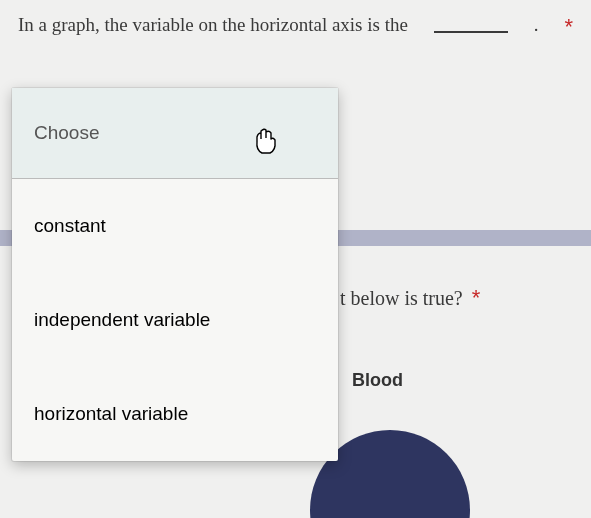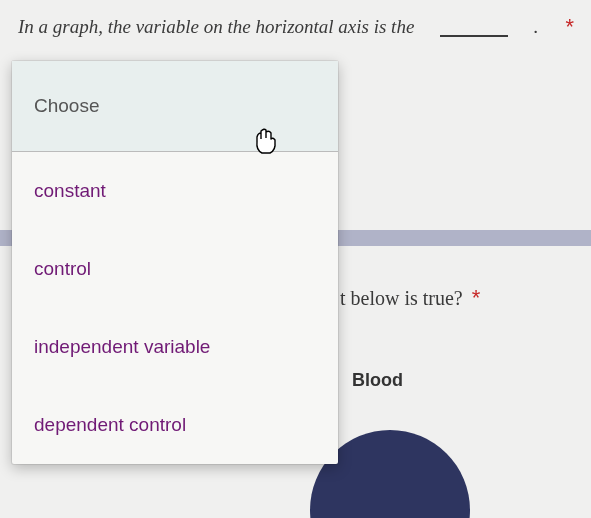--- a/index.html
+++ b/index.html
@@ -11,26 +11,25 @@
       width: 591px;
       height: 518px;
       font-family: "Comic Sans MS", "Segoe Script", cursive;
       background: #f0f0ef;
       overflow: hidden;
       position: relative;
     }
     .question-row {
       padding: 14px 18px 20px 18px;
       display: flex;
-      align-items: center;
+      align-items: flex-start;
       gap: 22px;
       font-size: 19px;
       color: #3a3a3a;
       white-space: nowrap;
-      font-style: italic;
     }
     .blank {
       display: inline-block;
       width: 100px;
       border-bottom: 2px solid #3a3a3a;
       height: 1em;
       vertical-align: baseline;
       margin: 0 4px;
     }
     .after-blank {
@@ -38,21 +37,21 @@
     }
     .required {
       color: #c62828;
       font-family: Arial, sans-serif;
       font-size: 22px;
       margin-left: 4px;
     }
     .dropdown {
       position: absolute;
       left: 12px;
-      top: 61px;
+      top: 88px;
       width: 326px;
       background: #f7f7f5;
       box-shadow: 0 4px 14px rgba(0,0,0,0.25), 0 0 0 1px rgba(0,0,0,0.08);
       border-radius: 2px;
       z-index: 10;
     }
     .dropdown-selected {
       padding: 34px 22px;
       background: #e8efee;
       color: #555;
@@ -60,22 +59,22 @@
       font-family: Arial, sans-serif;
       font-weight: 500;
       position: relative;
       cursor: pointer;
     }
     .dropdown-divider {
       height: 1px;
       background: #bbb;
     }
     .dropdown-option {
-      padding: 28px 22px;
-      color: #701a75;
+      padding: 36px 22px;
+      color: #000000;
       font-size: 19px;
       font-family: Arial, sans-serif;
       cursor: pointer;
     }
     .cursor {
       position: absolute;
       left: 253px;
       top: 128px;
       z-index: 20;
       pointer-events: none;
@@ -141,23 +140,22 @@
 </div>
 
 <div class="bg-label">Blood</div>
 
 <div class="bg-circle"></div>
 
 <div class="dropdown">
   <div class="dropdown-selected">Choose</div>
   <div class="dropdown-divider"></div>
   <div class="dropdown-option">constant</div>
-  <div class="dropdown-option">control</div>
   <div class="dropdown-option">independent variable</div>
-  <div class="dropdown-option">dependent control</div>
+  <div class="dropdown-option">horizontal variable</div>
 </div>
 
 <div class="cursor">
   <svg width="26" height="28" viewBox="0 0 26 28">
     <g fill="#fff" stroke="#000" stroke-width="1.4" stroke-linejoin="round">
       <path d="M13 2 L13 10 M8 5 L8 11 M18 5 L18 11 M4 9 L4 14 M22 12 L22 18
                M4 14 Q3 22 9 25 L17 25 Q23 22 22 14 L22 12
                Q20 9 18 11 L18 5 Q16 2 13 4 L13 2 Q11 0 8 3 L8 5
                Q5 5 4 9 Z"></path>
     </g>

